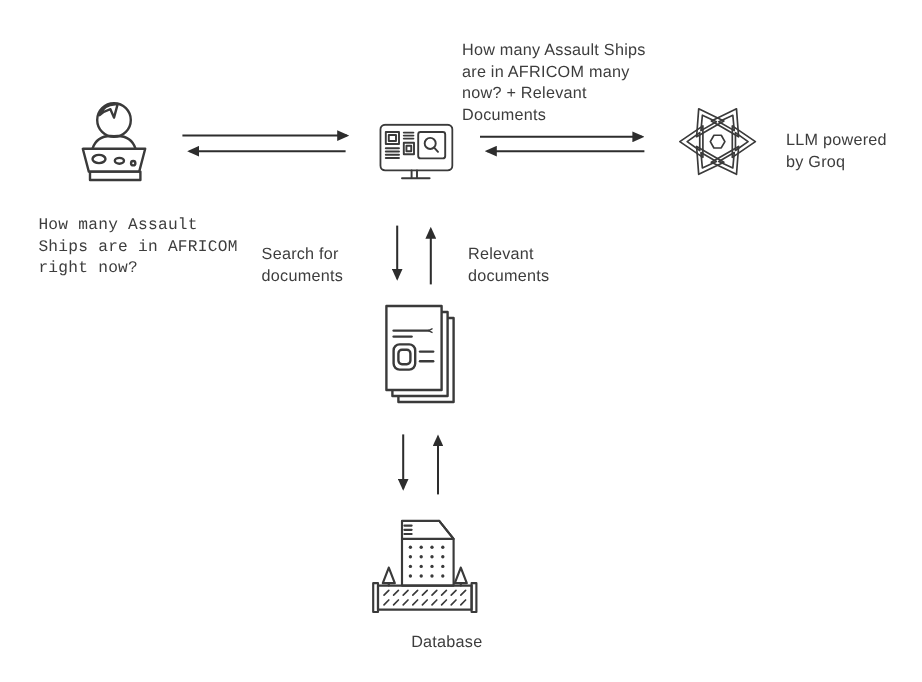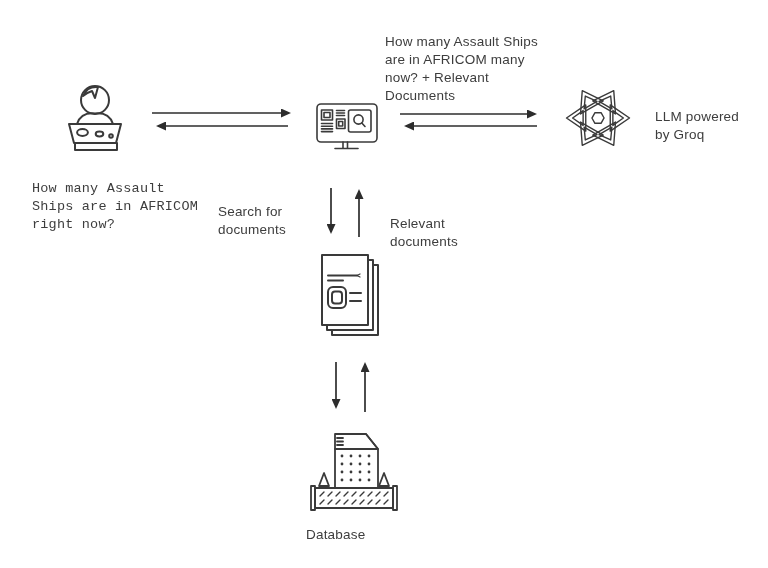--- a/index.html
+++ b/index.html
@@ -15,21 +15,21 @@
     position:absolute;
     font-size:13.5px;
     line-height:18px;
     letter-spacing:.2px;
     color:#3d3d3d;
     white-space:normal;
   }
   .icon{position:absolute;}
   .icon svg{display:block;}
   .arrows{position:absolute;left:0;top:0;width:768px;height:568px;}
-  .caption-center{text-align:left;}
+  .caption-center{text-align:right;}
 </style>
 </head>
 <body>
 
 <div class="canvas">
 
   <div class="icon" style="left:62px;top:82px;">
     <svg width="66" height="70" viewBox="0 0 66 70" fill="none" stroke="#3a3a3a" stroke-width="2" stroke-linejoin="round" stroke-linecap="round">
       <circle cx="33" cy="18" r="14"></circle>
       <path d="M21,14 Q25,4 36,5 L33,16 L30,9 Q25,10.5 21,14 Z"></path>
@@ -184,19 +184,19 @@
       <line x1="365" y1="412" x2="365" y2="364" marker-end="url(#ah)"></line>
     </g>
   </svg>
 
   <div class="label" style="left:32px;top:180px;width:182px;font-family:Liberation Mono, monospace;">How many Assault Ships are in AFRICOM right now?</div>
 
   <div class="label" style="left:385px;top:33px;width:163px;">How many Assault Ships are in AFRICOM many now? + Relevant Documents</div>
 
   <div class="label" style="left:218px;top:203px;width:92px;">Search for documents</div>
 
-  <div class="label" style="left:390px;top:203px;width:92px;margin-top:12px;">Relevant documents</div>
+  <div class="label" style="left:390px;top:203px;width:92px;">Relevant documents</div>
 
   <div class="label" style="left:643px;top:108px;width:92px;margin-left:12px;">LLM powered by Groq</div>
 
   <div class="label caption-center" style="left:306px;top:526px;width:96px;">Database</div>
 
 </div>
 
 </body></html>

